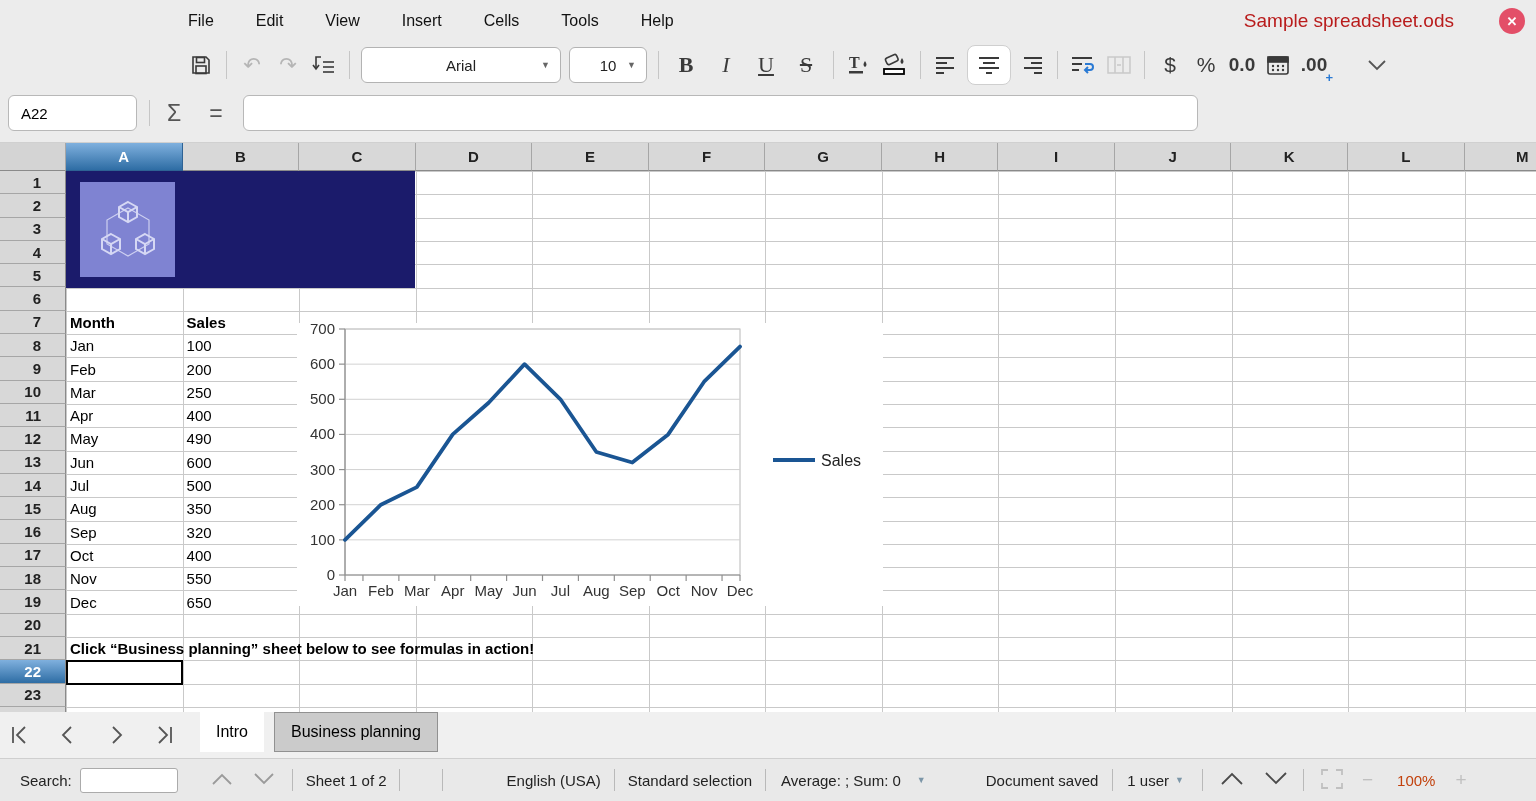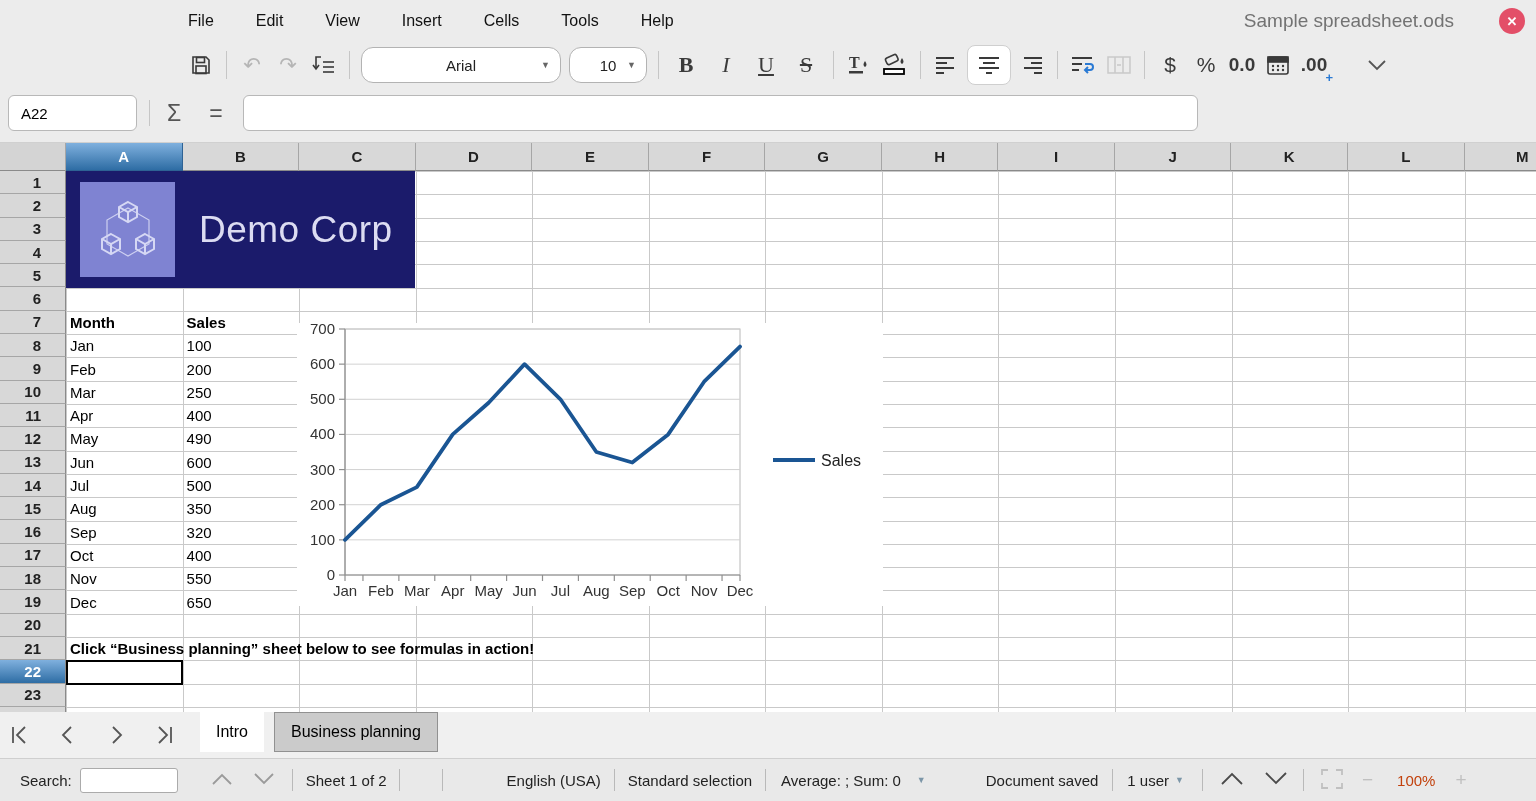--- a/index.html
+++ b/index.html
@@ -3,34 +3,34 @@
 <meta charset="utf-8">
 <style>
   * { box-sizing: border-box; margin: 0; padding: 0; }
   html,body { width:1536px; height:801px; overflow:hidden; }
   body { font-family:"Liberation Sans", sans-serif; background:#ececec; position:relative; }
 
   
   .menubar { height:42px; display:flex; align-items:center; padding-left:188px; gap:42px;
              font-size:16px; color:#111; position:relative; }
   .menu-item { cursor:default; }
-  .doc-title { position:absolute; right:82px; font-size:19px; color:#737373; }
+  .doc-title { position:absolute; right:82px; font-size:19px; color:#b91c1c; }
   .close-btn { position:absolute; right:11px; top:8px; width:26px; height:26px; border-radius:50%;
                background:#e34f68; color:#fff; display:flex; align-items:center; justify-content:center;
                font-size:13px; font-weight:700; }
 
   
   .toolbar { height:46px; display:flex; align-items:center; padding-left:183px; }
   .tbtn { height:36px; min-width:30px; display:flex; align-items:center; justify-content:center;
           color:#3a3a3a; font-size:21px; margin:0 3px; }
   .tbtn.serif { font-family:"Liberation Serif", serif; font-size:22px; width:34px; }
   .tbtn.disabled { color:#b5b5b5; }
   .tbtn.active { background:#fff; border:1px solid #cfcfcf; border-radius:8px; height:40px; width:44px; }
   .tsep { width:1px; height:28px; background:#c6c6c6; margin:0 7px; }
-  .combo { background:#fff; border:1px solid #b3b3b3; border-radius:12px; height:36px; display:flex;
+  .combo { background:#fff; border:1px solid #b3b3b3; border-radius:6px; height:36px; display:flex;
            align-items:center; justify-content:center; position:relative; font-size:15px; color:#222; margin:0 4px; }
   .combo .arrow { position:absolute; right:10px; font-size:9px; color:#666; }
   .combo.font { width:200px; }
   .combo.size { width:78px; }
   .num-label { font-size:19px; font-weight:600; }
   .chev-more { margin-left:30px; margin-right:16px; }
 
   
   .formulabar { height:50px; position:relative; }
   .namebox { position:absolute; left:8px; top:7px; width:129px; height:36px; background:#fff;
@@ -306,21 +306,20 @@
             <g>
               <path d="M36 8 l9 5 v10 l-9 5 l-9 -5 v-10 z"></path>
                 <path d="M27 13 l9 5 l9 -5 M36 18 v10"></path>
               <path d="M19 40 l9 5 v10 l-9 5 l-9 -5 v-10 z"></path>
                 <path d="M10 45 l9 5 l9 -5 M19 50 v10"></path>
               <path d="M53 40 l9 5 v10 l-9 5 l-9 -5 v-10 z"></path>
                 <path d="M44 45 l9 5 l9 -5 M53 50 v10"></path>
             </g>
           </svg>
         </div>
-        <div class="banner-text">Demo Corp</div>
       </div>
       <div class="chart-box" id="chartBox"><svg width="586" height="283" viewBox="0 0 586 283">
             <rect x="48" y="6" width="395" height="246" fill="#ffffff" stroke="#b8b8b8" stroke-width="1"></rect>
             <line x1="42" y1="252" x2="48" y2="252" stroke="#8f8f8f" stroke-width="1.2"></line>
             <text x="38" y="257" text-anchor="end" font-size="15" fill="#333" font-family="Liberation Sans, sans-serif">0</text>
             <line x1="48" y1="216.85714285714286" x2="443" y2="216.85714285714286" stroke="#d2d2d2" stroke-width="1"></line>
             <line x1="42" y1="216.85714285714286" x2="48" y2="216.85714285714286" stroke="#8f8f8f" stroke-width="1.2"></line>
             <text x="38" y="221.85714285714286" text-anchor="end" font-size="15" fill="#333" font-family="Liberation Sans, sans-serif">100</text>
             <line x1="48" y1="181.71428571428572" x2="443" y2="181.71428571428572" stroke="#d2d2d2" stroke-width="1"></line>
             <line x1="42" y1="181.71428571428572" x2="48" y2="181.71428571428572" stroke="#8f8f8f" stroke-width="1.2"></line>

